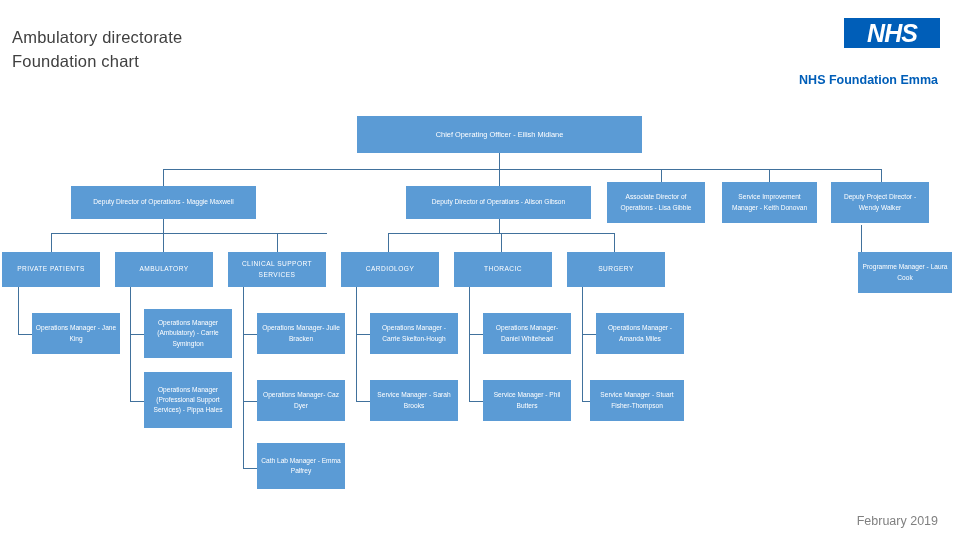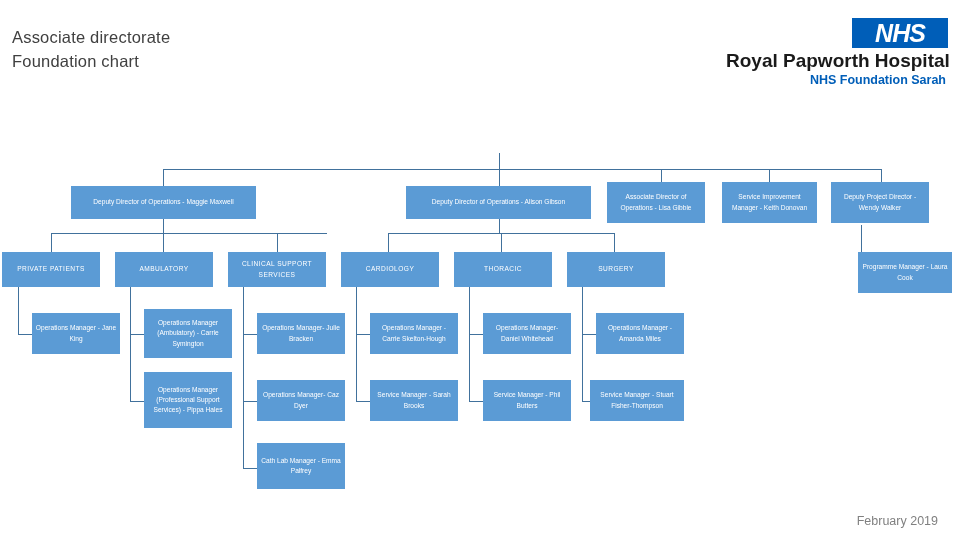--- a/index.html
+++ b/index.html
@@ -10,21 +10,21 @@
   #chart{position:absolute;left:0;top:0;width:960px;height:540px;}
 
   
   .title{
     position:absolute;left:12px;top:26px;width:420px;
     font-size:16.5px;line-height:1.45;color:#404040;letter-spacing:.2px;
   }
   .title div{white-space:nowrap;}
 
   
-  .logo{position:absolute;right:12px;top:18px;width:222px;height:70px;}
+  .logo{position:absolute;right:20px;top:18px;width:222px;height:70px;}
   .logo .nhsbox{
     position:absolute;right:0;top:0;width:96px;height:30px;background:#005eb8;
     color:#fff;font-weight:bold;font-style:italic;font-size:25px;letter-spacing:-1px;
     display:flex;align-items:center;justify-content:center;font-family:"Liberation Sans",sans-serif;
   }
   .logo .trustname{
     position:absolute;right:2px;top:32px;width:220px;text-align:right;
     font-size:19px;font-weight:bold;color:#1a1a1a;white-space:nowrap;
   }
   .logo .foundation{
@@ -51,28 +51,27 @@
   .footer{
     position:absolute;right:22px;bottom:12px;font-size:12.5px;color:#808080;
   }
 </style>
 </head>
 <body>
 
 <div id="chart">
 
   <div class="title">
-    <div>Associate directorate</div>
+    <div>Ambulatory directorate</div>
     <div>Foundation chart</div>
   </div>
 
   <div class="logo">
     <div class="nhsbox">NHS</div>
-    <div class="trustname">Royal Papworth Hospital</div>
-    <div class="foundation">NHS Foundation Sarah</div>
+    <div class="foundation">NHS Foundation Emma</div>
   </div>
 
   <div class="conn v" style="left:499px;top:153px;height:16px;"></div>
 
   <div class="conn h" style="left:163px;top:169px;width:719px;"></div>
 
   <div class="conn v" style="left:163px;top:169px;height:17px;"></div>
   <div class="conn v" style="left:499px;top:169px;height:17px;"></div>
   <div class="conn v" style="left:661px;top:169px;height:17px;"></div>
   <div class="conn v" style="left:769px;top:169px;height:17px;"></div>
@@ -110,20 +109,21 @@
   <div class="conn h" style="left:356px;top:401px;width:14px;"></div>
 
   <div class="conn v" style="left:469px;top:286px;height:115px;"></div>
   <div class="conn h" style="left:469px;top:334px;width:14px;"></div>
   <div class="conn h" style="left:469px;top:401px;width:14px;"></div>
 
   <div class="conn v" style="left:582px;top:286px;height:115px;"></div>
   <div class="conn h" style="left:582px;top:334px;width:14px;"></div>
   <div class="conn h" style="left:582px;top:401px;width:14px;"></div>
 
+  <div class="node lvl0" style="left:357px;top:116px;width:285px;height:37px;">Chief Operating Officer - Eilish Midlane</div>
 
   <div class="node lvl1" style="left:71px;top:186px;width:185px;height:33px;">Deputy Director of Operations - Maggie Maxwell</div>
   <div class="node lvl1" style="left:406px;top:186px;width:185px;height:33px;">Deputy Director of Operations - Alison Gibson</div>
   <div class="node lvl1" style="left:607px;top:182px;width:98px;height:41px;">Associate Director of Operations - Lisa Gibbie</div>
   <div class="node lvl1" style="left:722px;top:182px;width:95px;height:41px;">Service Improvement Manager - Keith Donovan</div>
   <div class="node lvl1" style="left:831px;top:182px;width:98px;height:41px;">Deputy Project Director - Wendy Walker</div>
 
   <div class="node" style="left:858px;top:252px;width:94px;height:41px;">Programme Manager - Laura Cook</div>
 
   <div class="node lvl2" style="left:2px;top:252px;width:98px;height:35px;">PRIVATE PATIENTS</div>

